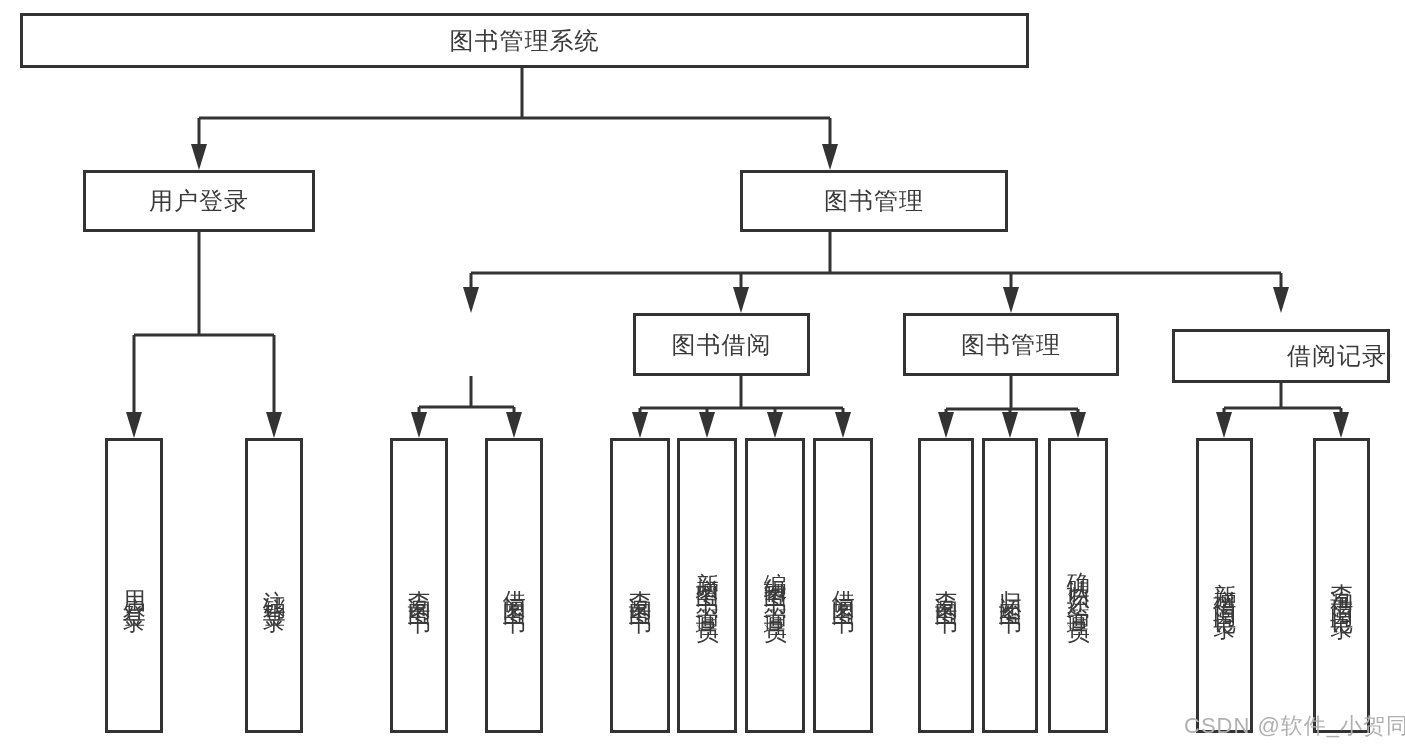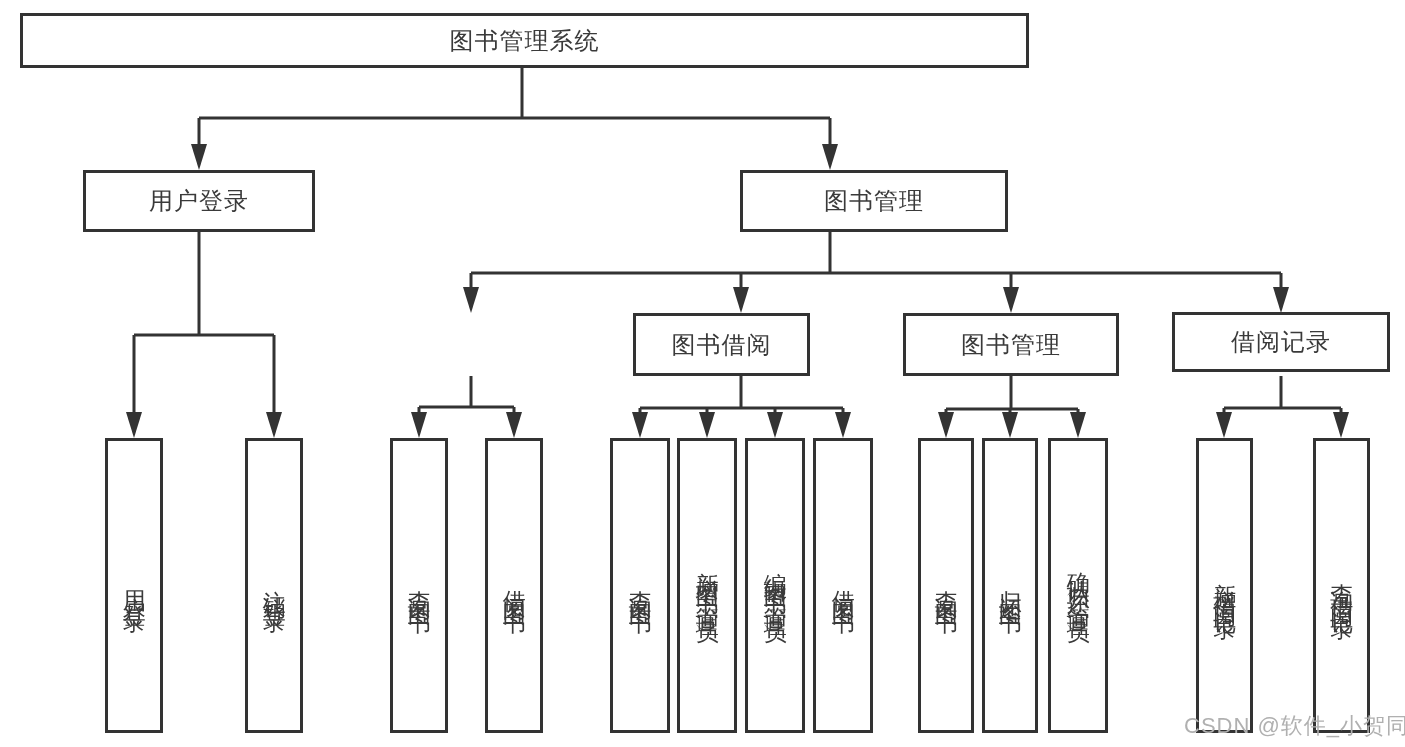--- a/index.html
+++ b/index.html
@@ -96,21 +96,21 @@
   <div class="node hbox" style="left:740px;top:170px;width:268px;height:62px;">
     <span>图书管理</span>
   </div>
 
   <div class="node hbox" style="left:633px;top:313px;width:177px;height:63px;">
     <span>图书借阅</span>
   </div>
   <div class="node hbox" style="left:903px;top:313px;width:216px;height:63px;">
     <span>图书管理</span>
   </div>
-  <div class="node hbox" style="left:1172px;top:312px;width:218px;height:60px;">
+  <div class="node hbox" style="left:1172px;top:329px;width:218px;height:54px;justify-content:flex-end;">
     <span>借阅记录</span>
   </div>
 
   <div class="node vbox" style="left:105px;top:438px;width:58px;height:295px;">
     <span class="vtext">用户登录</span>
   </div>
   <div class="node vbox" style="left:245px;top:438px;width:58px;height:295px;">
     <span class="vtext">注销登录</span>
   </div>
 

